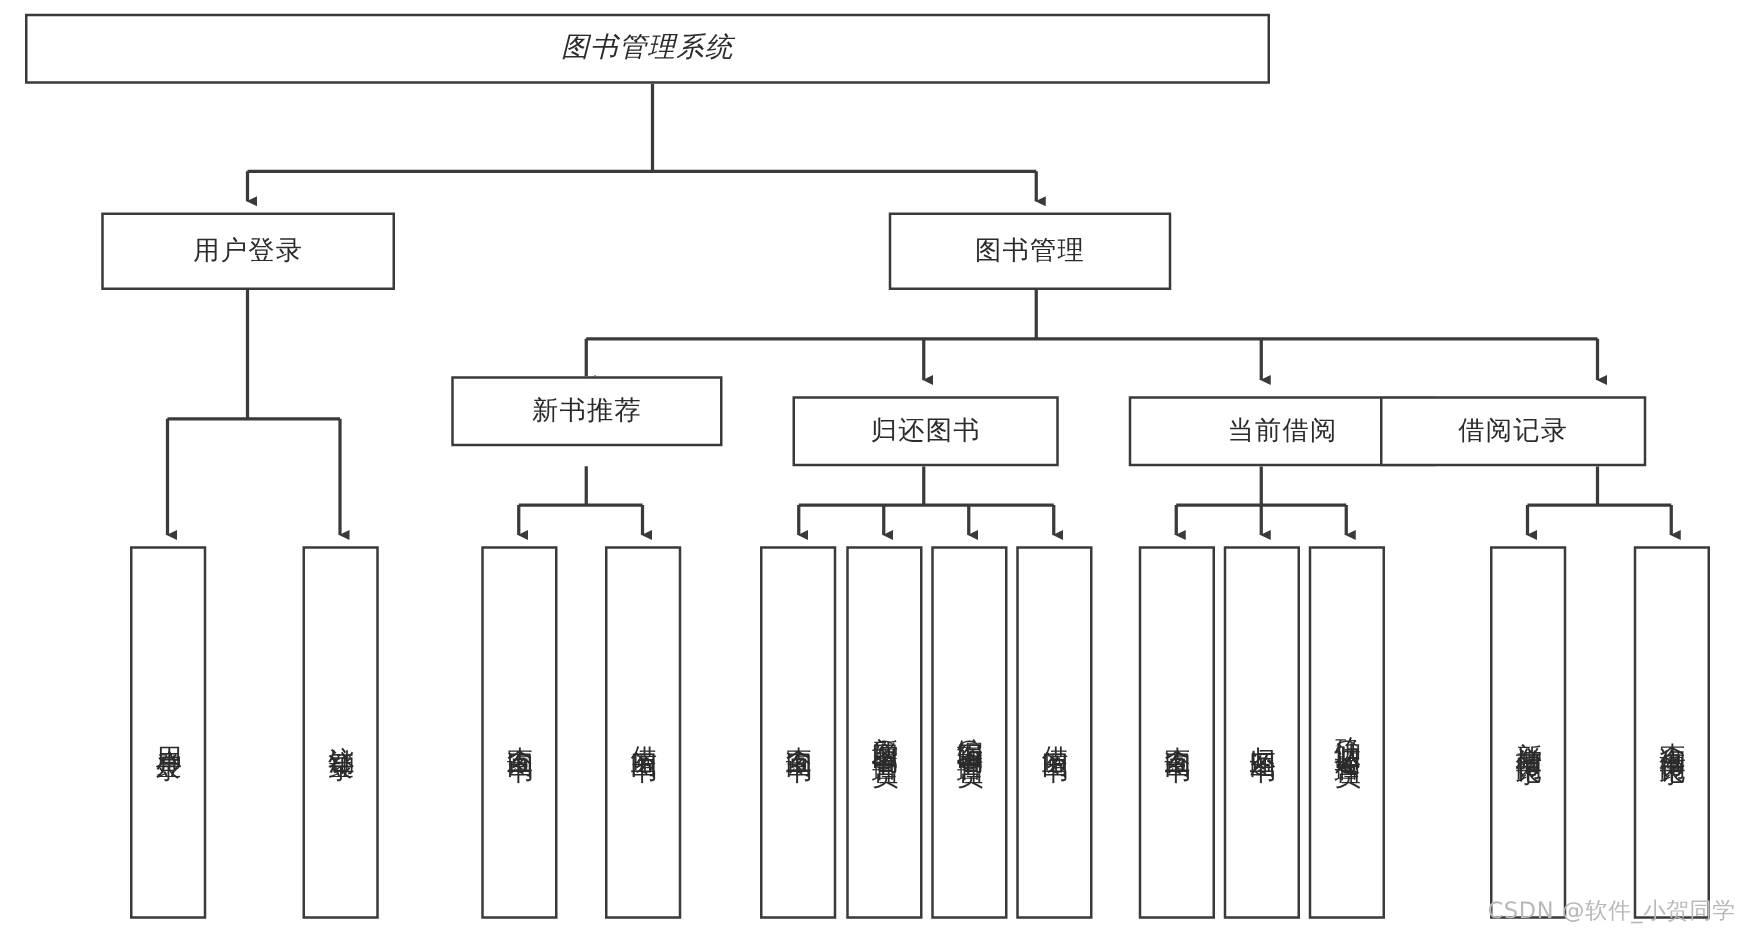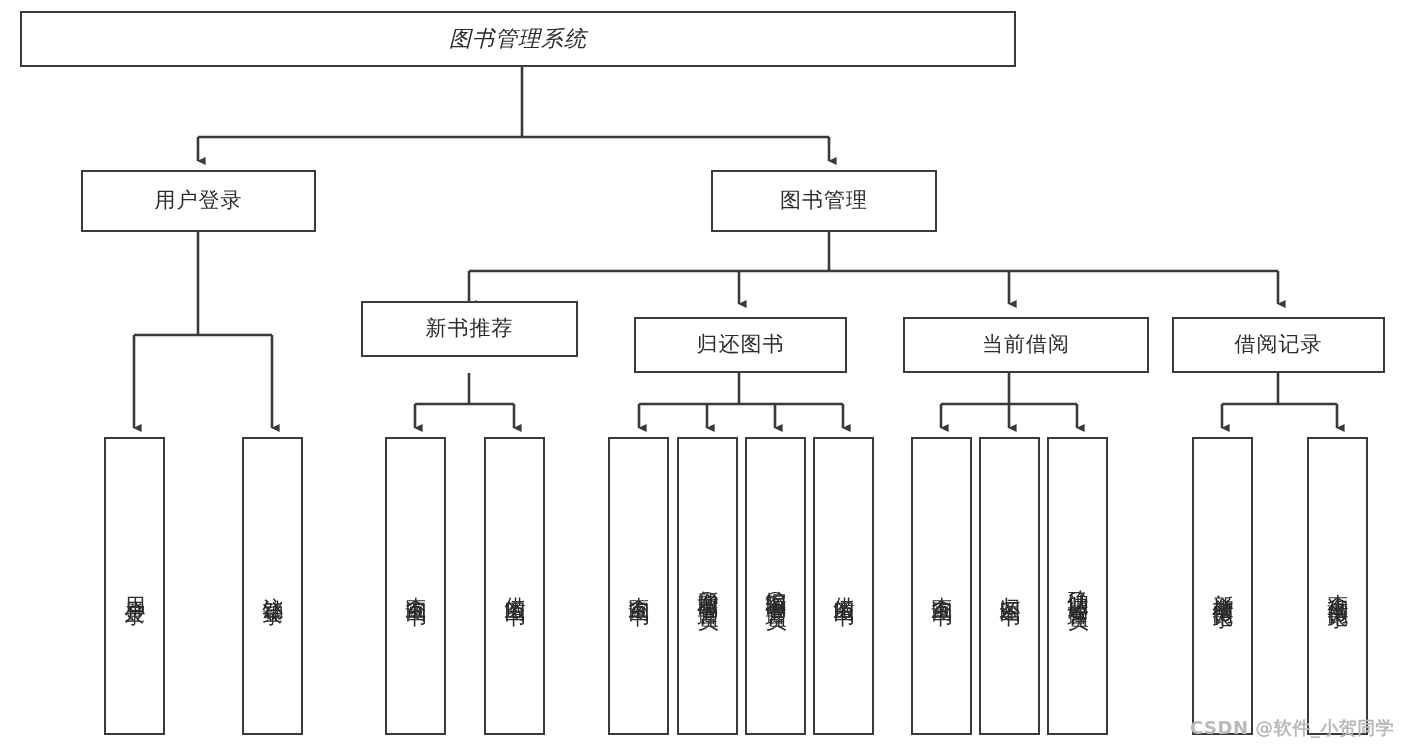--- a/index.html
+++ b/index.html
@@ -63,21 +63,20 @@
     font-size: 22px;
   }
   #watermark {
     position: absolute;
     left: 1190px;
     top: 716px;
     font-size: 18px;
     color: #b9b9b9;
     white-space: nowrap;
     letter-spacing: 0.5px;
-    font-weight: bold;
   }
 </style>
 </head>
 <body>
 
 <div id="diagram-root">
 
   <svg id="edge-layer" viewBox="0 0 1405 747" xmlns="http://www.w3.org/2000/svg">
     <defs>
       <marker id="arrowhead" markerWidth="9" markerHeight="9" refX="4.2" refY="7.6" orient="auto" markerUnits="userSpaceOnUse">
@@ -145,21 +144,21 @@
   </div>
 
   <div class="node horizontal" style="left:634px; top:317px; width:213px; height:56px;">
     <span class="node-label">归还图书</span>
   </div>
 
   <div class="node horizontal" style="left:903px; top:317px; width:246px; height:56px;">
     <span class="node-label">当前借阅</span>
   </div>
 
-  <div class="node horizontal" style="left:1172px; top:317px; width:213px; height:56px;">
+  <div class="node horizontal" style="left:1104px; top:317px; width:213px; height:56px;">
     <span class="node-label">借阅记录</span>
   </div>
 
   <div class="node vertical" style="left:104px; top:437px; width:61px; height:298px;">
     <span class="node-label">用户登录</span>
   </div>
 
   <div class="node vertical" style="left:242px; top:437px; width:61px; height:298px;">
     <span class="node-label">注销登录</span>
   </div>

